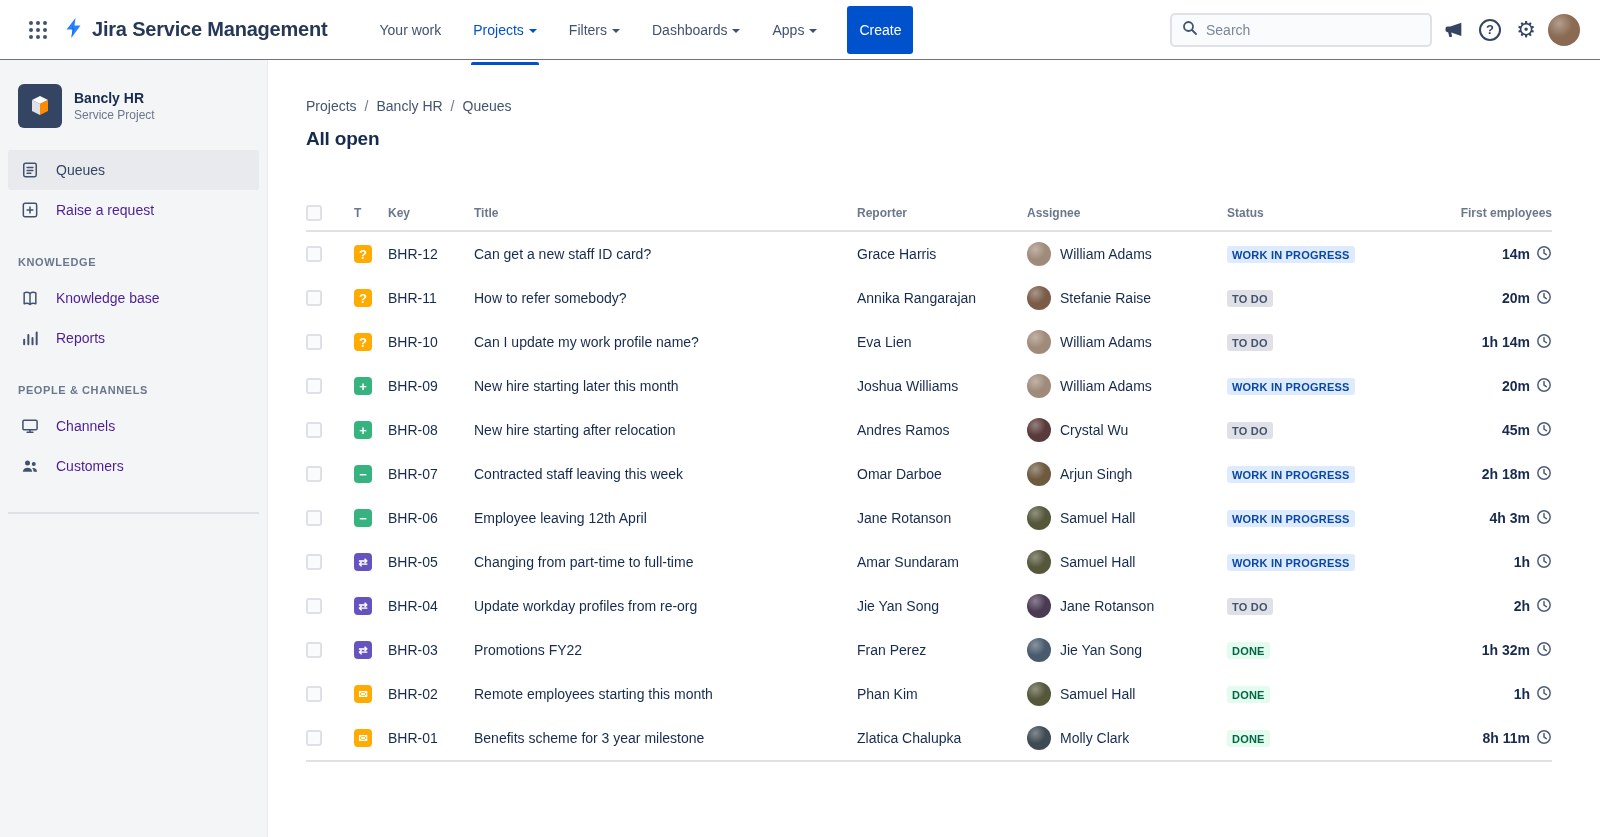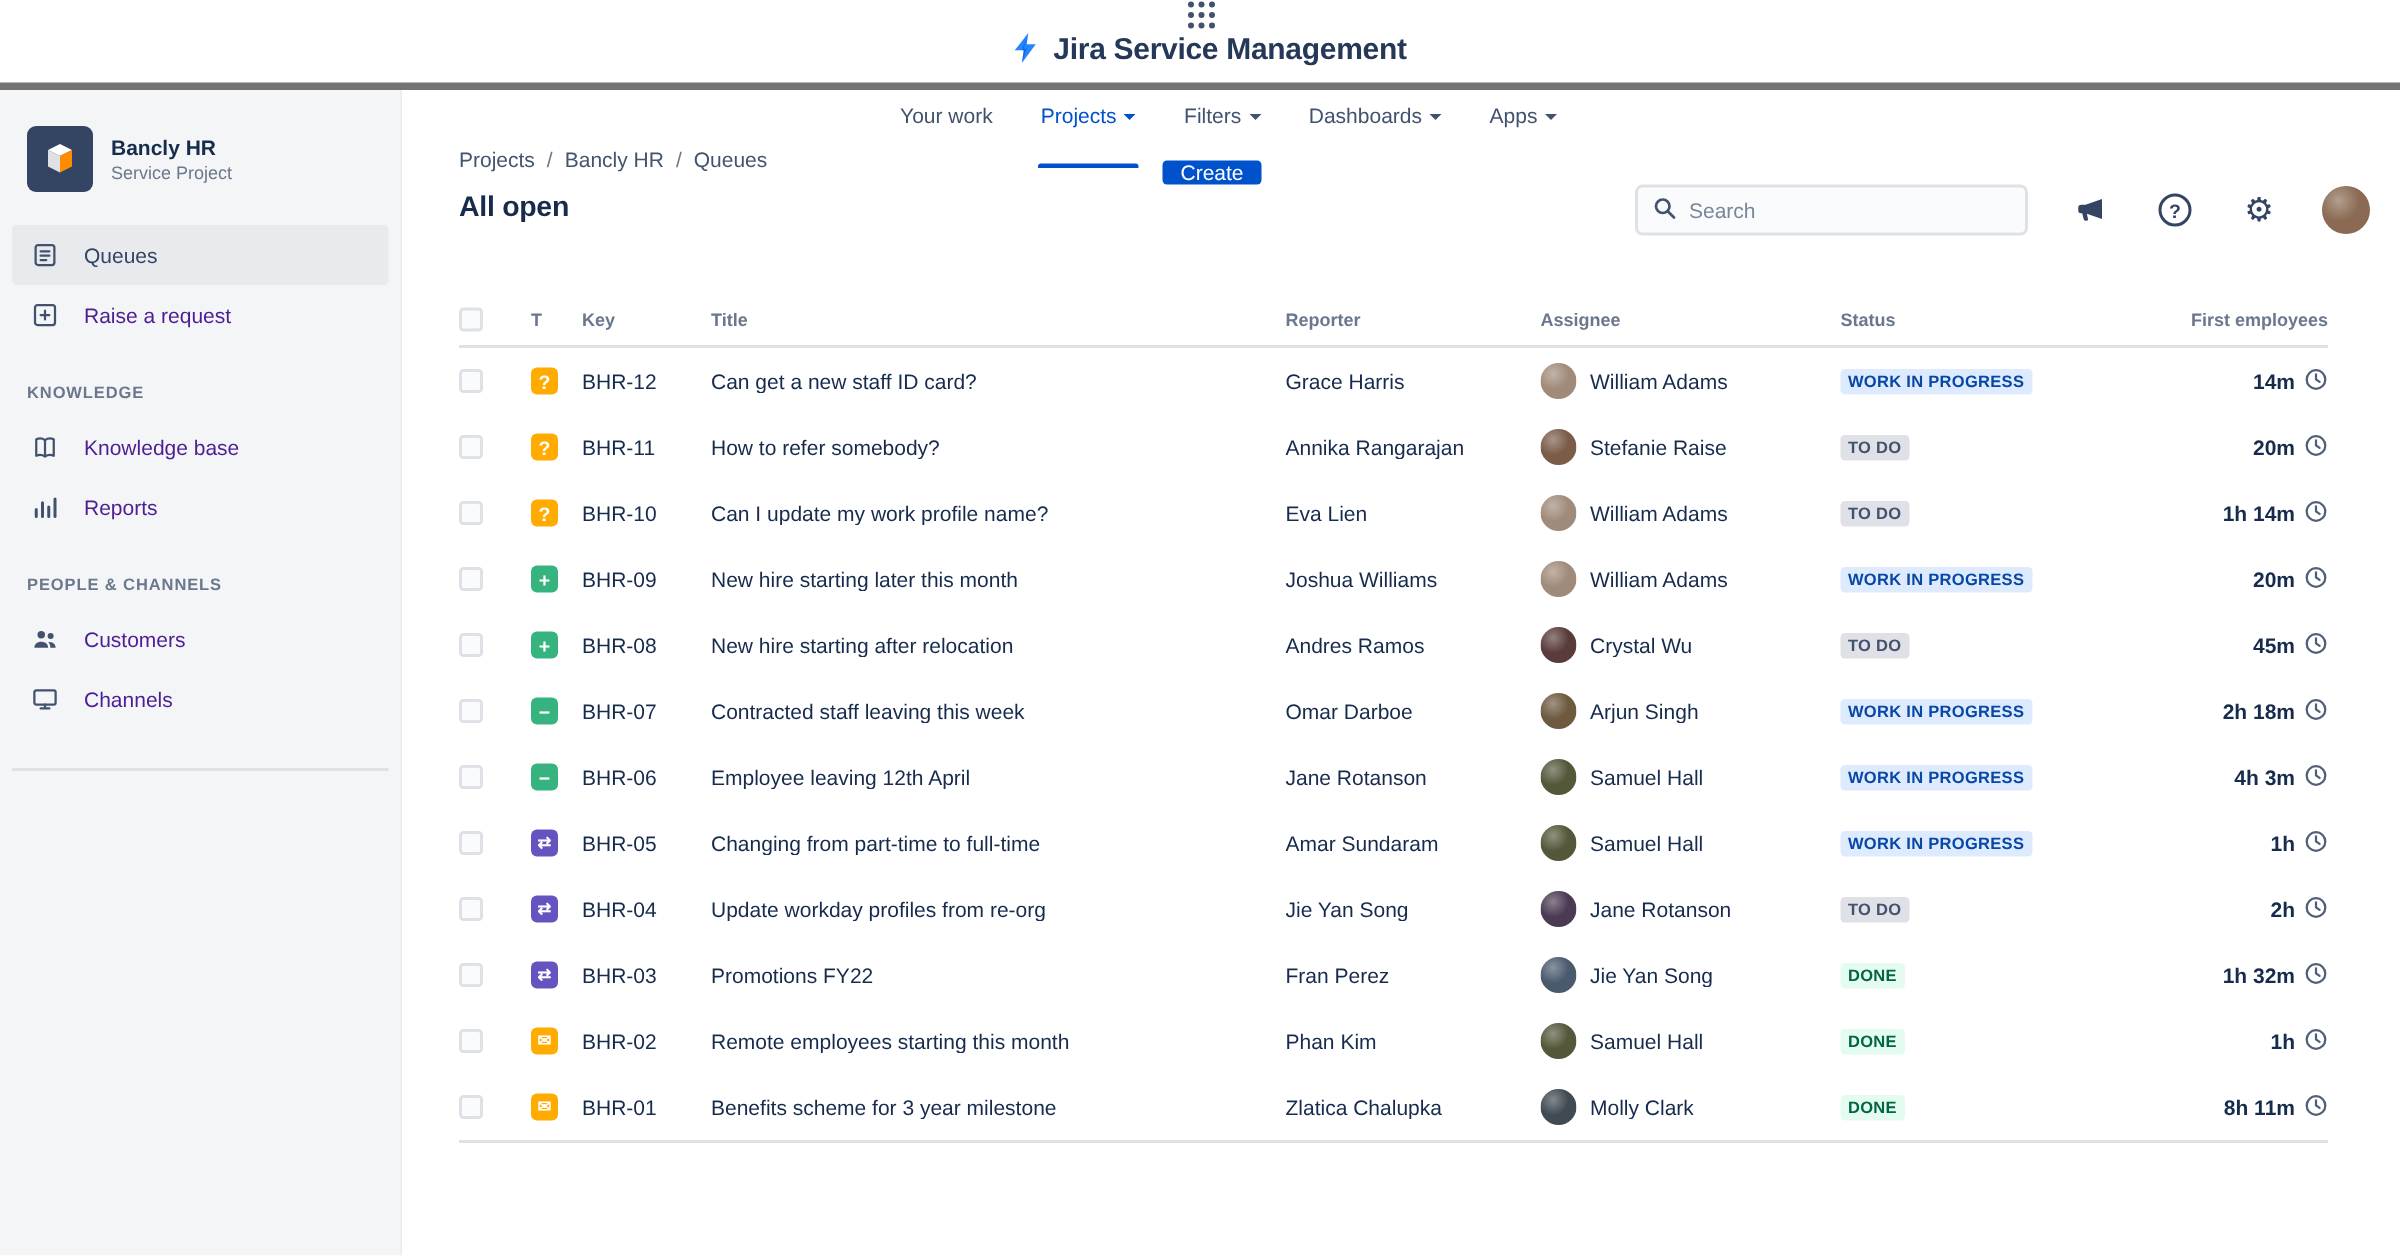--- a/index.html
+++ b/index.html
@@ -6,42 +6,42 @@
   html,body { width:1600px; height:837px; overflow:hidden; }
   body {
     font-family: "Liberation Sans", sans-serif;
     color:#172B4D; background:#fff; font-size:14px;
   }
 
   
   .topbar {
     height:60px; display:flex; align-items:center;
     padding:0 20px 0 22px; background:#fff;
-    border-bottom:5px solid #737373; position:relative; z-index:5;flex-direction:column;
+    border-bottom:1px solid #737373; position:relative; z-index:5;
   }
   .appswitcher { width:32px;height:32px; display:flex;align-items:center;justify-content:center; border-radius:3px; cursor:pointer; }
   .brand { display:flex; align-items:center; gap:6px; margin-left:8px; cursor:pointer; }
   .brand-name { font-size:20px; font-weight:700; color:#253858; letter-spacing:-0.2px; }
   .topnav { display:flex; align-items:center; margin-left:36px; height:60px; }
   .topnav-item {
     display:flex; align-items:center; gap:5px; height:70px;
     padding:0 16px; font-weight:500; color:#42526E; cursor:pointer; position:relative;
   }
   .topnav-item.active { color:#0052CC; }
   .topnav-item.active::after {
     content:""; position:absolute; left:14px; right:14px; bottom:0;
     height:3px; background:#0052CC; border-radius:2px 2px 0 0;
   }
   .chev { width:0;height:0; border-left:4px solid transparent; border-right:4px solid transparent; border-top:4px solid currentColor; margin-top:2px; }
   .create-btn {
     margin-left:14px; background:#0052CC; color:#fff; border:none;
     height:48px; padding:0 12px; border-radius:3px; font-weight:500; font-size:14px;
     cursor:pointer; font-family:inherit;
   }
-  .topbar-right { margin-left:auto; display:flex; align-items:center; gap:28px; }
+  .topbar-right { margin-left:auto; display:flex; align-items:center; gap:8px; }
   .searchbox {
     display:flex; align-items:center; gap:8px; width:262px; height:34px;
     border:2px solid #DFE1E6; border-radius:5px; padding:0 10px; background:#FAFBFC;
   }
   .searchbox input {
     border:none; outline:none; background:transparent; font-size:14px; width:100%;
     font-family:inherit; color:#172B4D;
   }
   .searchbox input::placeholder { color:#7A869A; }
   .iconbtn { width:28px;height:28px; display:flex; align-items:center; justify-content:center; cursor:pointer; border-radius:50%; }
@@ -250,37 +250,37 @@
         <svg width="20" height="20" viewBox="0 0 24 24" fill="none" stroke="#42526E" stroke-width="2.4" stroke-linecap="round">
           <path d="M5 19.5 V14 M10 19.5 V8.5 M15 19.5 V12 M20 19.5 V5.5"></path>
         </svg>
       </span>
       <span>Reports</span>
     </div>
 
     <div class="side-section">PEOPLE &amp; CHANNELS</div>
     <div class="side-item">
       <span class="sicon">
+        <svg width="20" height="20" viewBox="0 0 24 24" fill="none" stroke="#42526E" stroke-width="1.8" stroke-linecap="round">
+          <rect x="3.5" y="5" width="17" height="11.5" rx="1.5"></rect>
+          <path d="M12 16.5 v3 M8.5 19.5 h7"></path>
+        </svg>
+      </span>
+      <span>Channels</span>
+    </div>
+    <div class="side-item">
+      <span class="sicon">
         <svg width="20" height="20" viewBox="0 0 24 24" fill="#42526E">
           <circle cx="9" cy="8.5" r="3"></circle>
           <path d="M3.5 19 c0-3.2 2.6-4.8 5.5-4.8 s5.5 1.6 5.5 4.8 z"></path>
           <circle cx="16.5" cy="9.5" r="2.4"></circle>
           <path d="M15.8 14.3 c2.7.2 4.7 1.7 4.7 4.7 h-4.2 c0-1.9-.6-3.5-1.7-4.4 z"></path>
         </svg>
       </span>
       <span>Customers</span>
-    </div>
-    <div class="side-item">
-      <span class="sicon">
-        <svg width="20" height="20" viewBox="0 0 24 24" fill="none" stroke="#42526E" stroke-width="1.8" stroke-linecap="round">
-          <rect x="3.5" y="5" width="17" height="11.5" rx="1.5"></rect>
-          <path d="M12 16.5 v3 M8.5 19.5 h7"></path>
-        </svg>
-      </span>
-      <span>Channels</span>
     </div>
 
     <hr class="side-divider">
   </aside>
 
   <main class="main">
     <nav class="breadcrumb">
       <span class="crumb">Projects</span>
       <span class="sep">/</span>
       <span class="crumb">Bancly HR</span>

